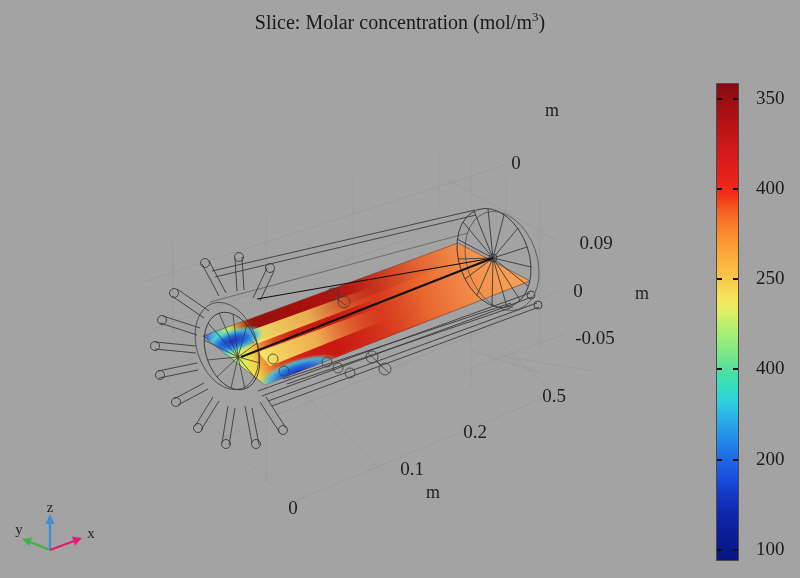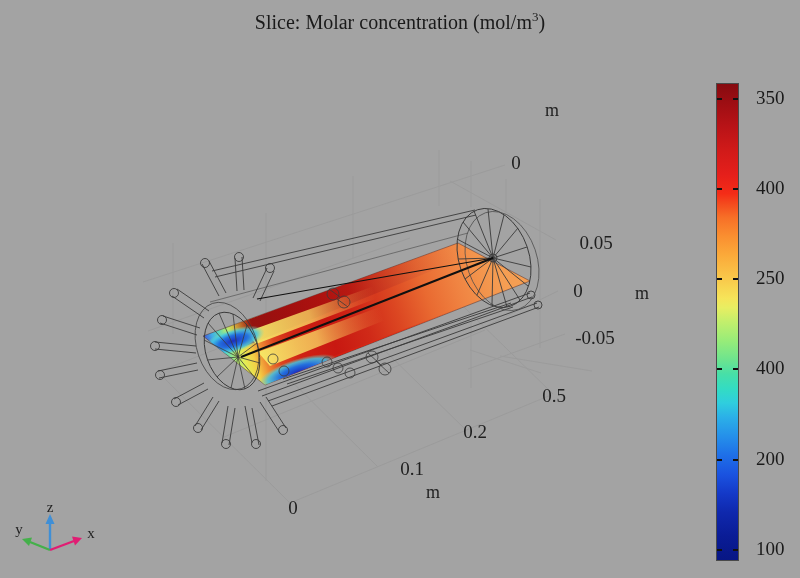--- a/index.html
+++ b/index.html
@@ -235,21 +235,21 @@
       <g stroke="#101010">
         <line x1="241" y1="357" x2="493" y2="258" stroke-width="2.1"></line>
         <line x1="257" y1="299" x2="493" y2="258" stroke-width="1.2"></line>
       </g>
     </g>
   </svg>
 
   <div class="unit" style="left:552px;top:110px">m</div>
   <div class="tick" style="left:516px;top:163px">0</div>
 
-  <div class="tick" style="left:596px;top:243px">0.05</div>
+  <div class="tick" style="left:596px;top:243px">0.09</div>
   <div class="tick" style="left:578px;top:291px">0</div>
   <div class="unit" style="left:642px;top:293px">m</div>
   <div class="tick" style="left:595px;top:338px">-0.05</div>
 
   <div class="tick" style="left:554px;top:396px">0.5</div>
   <div class="tick" style="left:475px;top:432px">0.2</div>
   <div class="tick" style="left:412px;top:469px">0.1</div>
   <div class="unit" style="left:433px;top:492px">m</div>
   <div class="tick" style="left:293px;top:508px">0</div>
 

